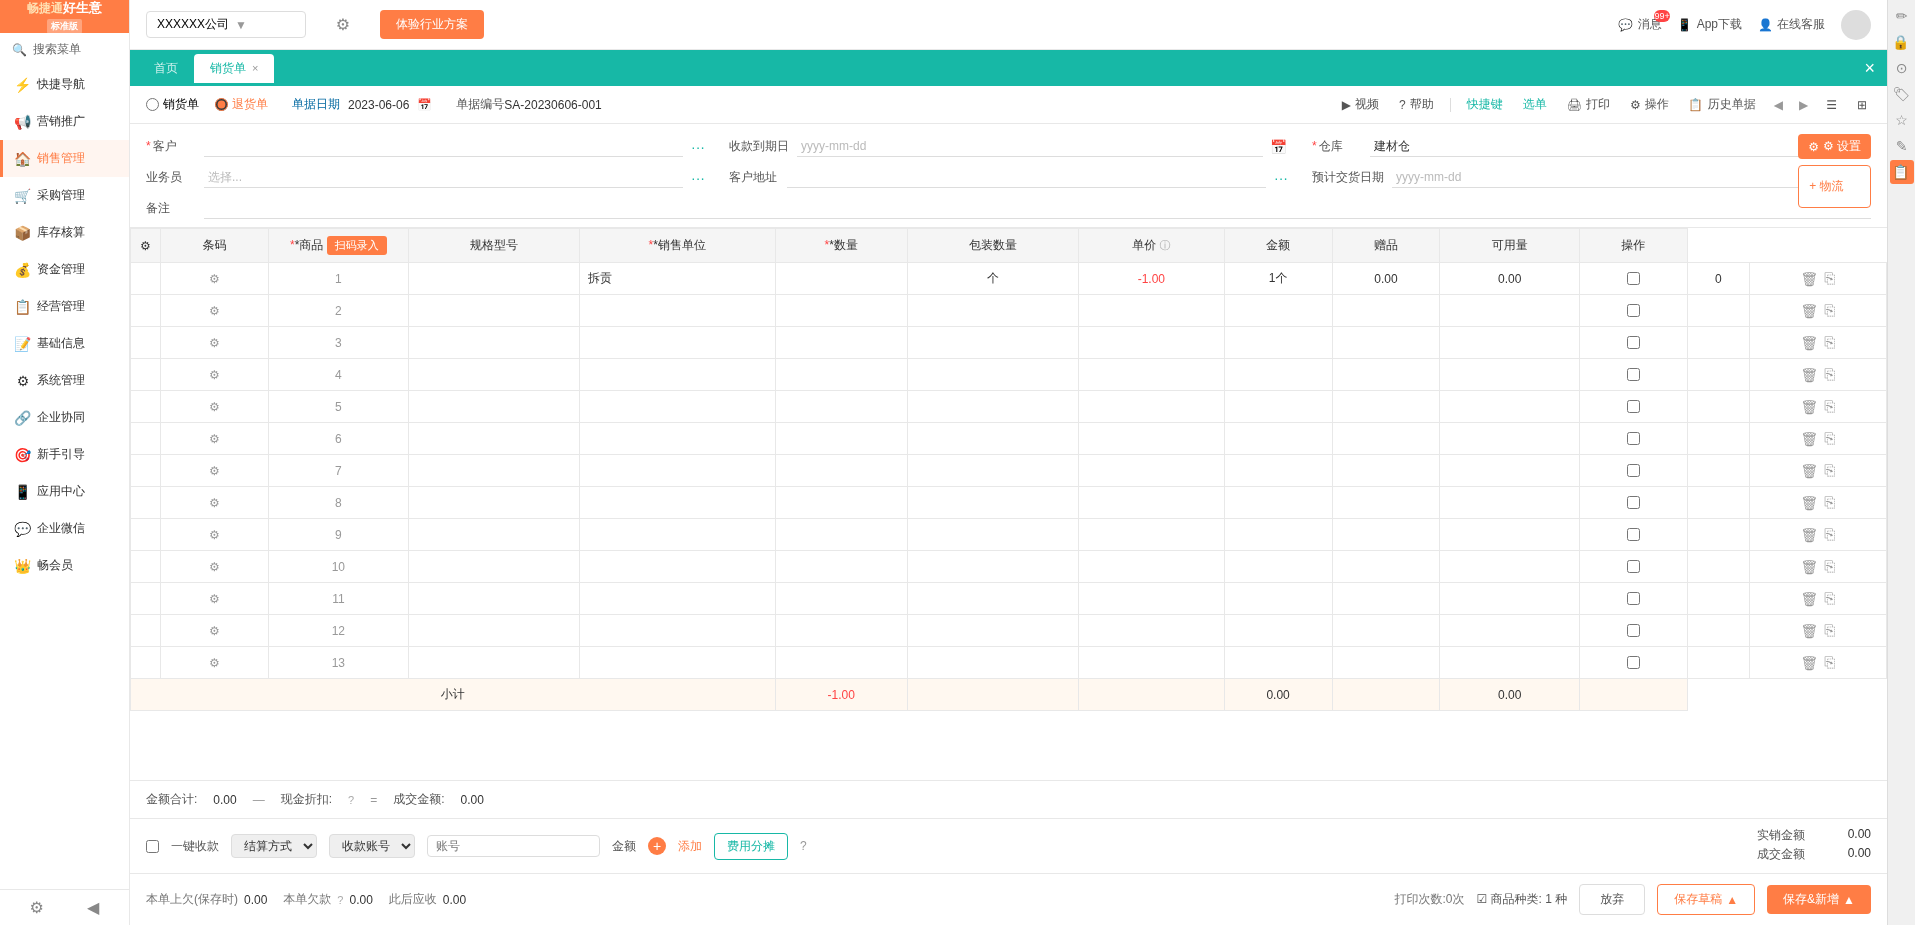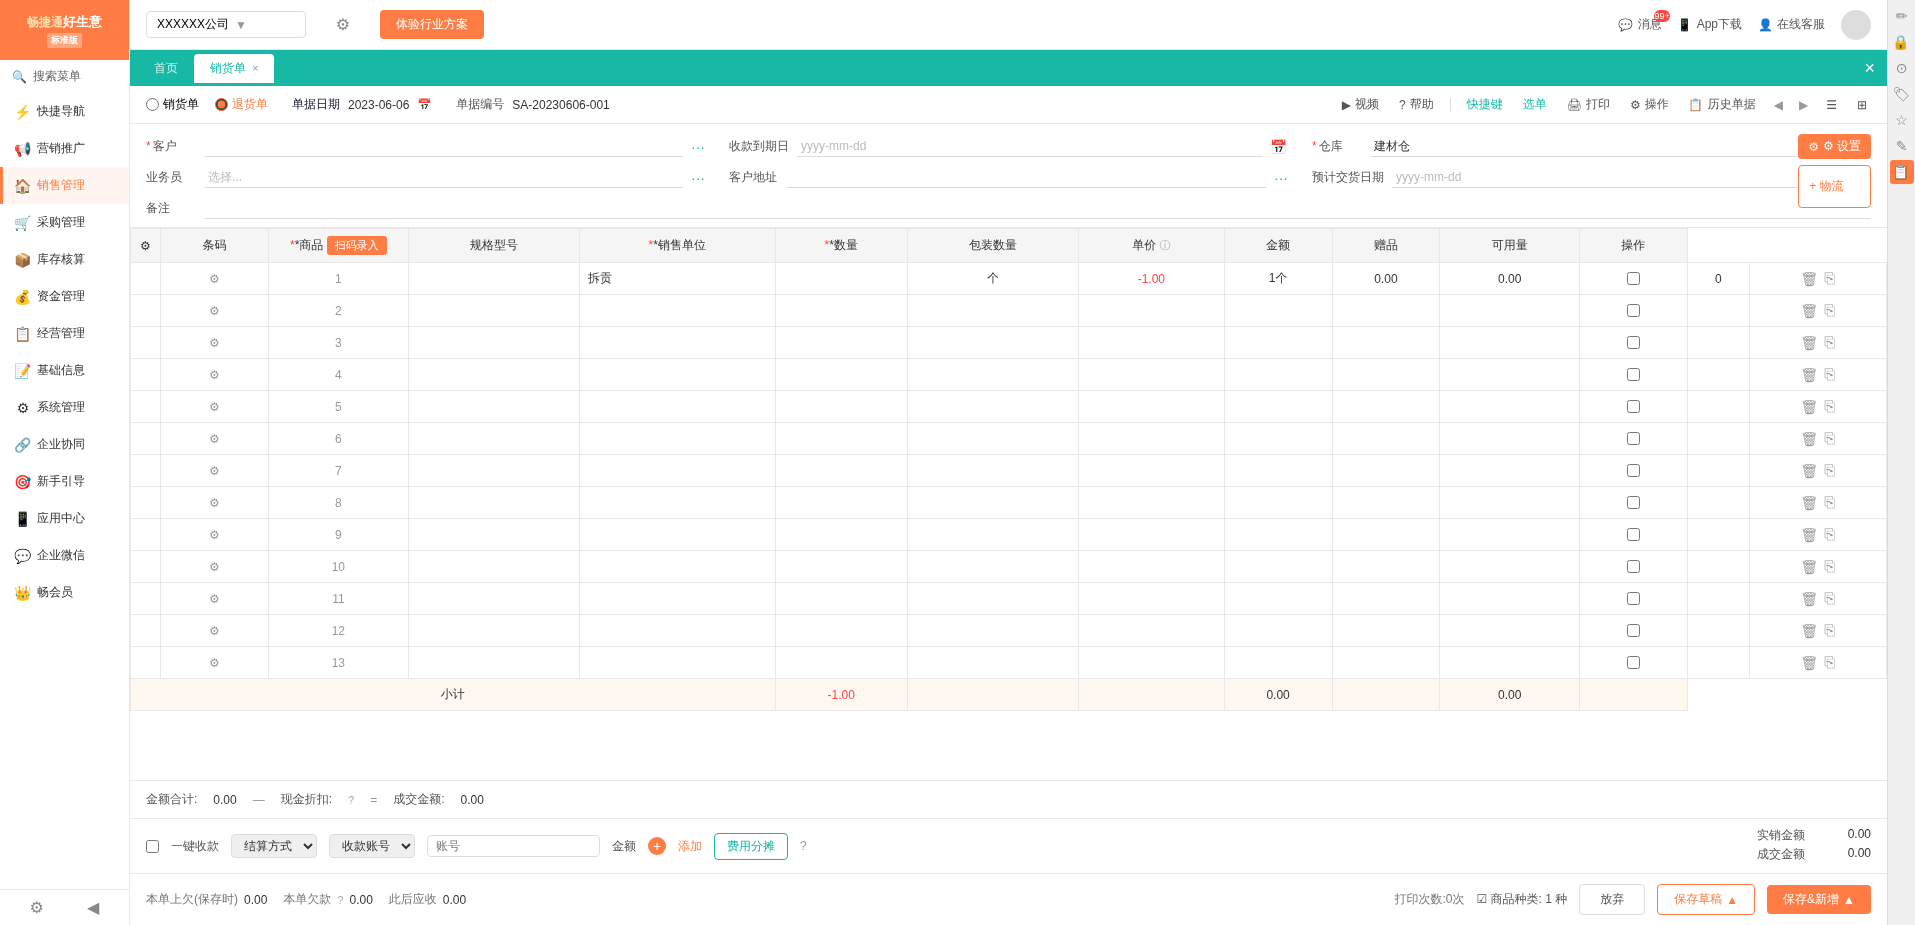--- a/index.html
+++ b/index.html
@@ -1,20 +1,20 @@
 <!DOCTYPE html>
 <html><head>
   <meta charset="utf-8">
   <style>
     * { box-sizing: border-box; margin: 0; padding: 0; font-family: 'Microsoft YaHei', Arial, sans-serif; font-size: 12px; }
     body { width: 1915px; height: 925px; overflow: hidden; background: #f5f5f5; display: flex; flex-direction: row; }
 
     
     .sidebar { width: 130px; background: #fff; display: flex; flex-direction: column; border-right: 1px solid #e8e8e8; flex-shrink: 0; height: 925px; }
-    .sidebar-logo { background: #ff7d45; color: white; padding: 8px; text-align: center; height: 60px; display: flex; align-items: center; justify-content: center; flex-direction: column; font-size: 11px; font-weight: bold; }
+    .sidebar-logo { background: #ff7d45; color: white; padding: 8px; text-align: center; height: 33px; display: flex; align-items: center; justify-content: center; flex-direction: column; font-size: 11px; font-weight: bold; }
     .sidebar-logo .tag { background: rgba(255,255,255,0.3); font-size: 9px; padding: 1px 4px; border-radius: 2px; margin-top: 2px; }
     .sidebar-item { display: flex; align-items: center; padding: 10px 12px; cursor: pointer; color: #333; border-left: 3px solid transparent; gap: 6px; }
     .sidebar-item.active { background: #fff5f0; color: #ff7d45; border-left-color: #ff7d45; }
     .sidebar-item .icon { width: 16px; height: 16px; display: flex; align-items: center; justify-content: center; font-size: 14px; }
     .sidebar-search { display: flex; align-items: center; padding: 8px 12px; gap: 6px; color: #666; cursor: pointer; }
     .sidebar-bottom { margin-top: auto; display: flex; align-items: center; justify-content: space-around; padding: 8px; border-top: 1px solid #e8e8e8; }
     .sidebar-bottom-icon { cursor: pointer; color: #888; font-size: 16px; }
 
     
     .main-area { flex: 1; display: flex; flex-direction: column; height: 925px; overflow: hidden; }
@@ -228,25 +228,25 @@
         <label class="radio-item">
           <input type="radio" name="doctype" style="">
           <span>销货单</span>
         </label>
         <label class="radio-item">
           <input type="radio" name="doctype" checked="" style="accent-color: rgb(255, 125, 69);">
           <span style="color:#ff7d45;">退货单</span>
         </label>
       </div>
       <div style="display:flex;align-items:center;gap:8px;">
-        <span style="color:#0f172a;">单据日期</span>
+        <span style="color:#0369a1;">单据日期</span>
         <span style="color:#333;font-weight:500;">2023-06-06</span>
         <span style="color:#17b8a6;cursor:pointer;">📅</span>
       </div>
-      <div style="display:flex;align-items:center;gap:8px;">
+      <div style="display:flex;align-items:center;">
         <span style="color:#555;">单据编号</span>
         <span style="color:#333;font-weight:500;">SA-20230606-001</span>
       </div>
       <div style="margin-left:auto;display:flex;align-items:center;gap:12px;">
         <div class="toolbar-btn">
           <span>▶</span>
           <span>视频</span>
         </div>
         <div class="toolbar-btn">
           <span>?</span>

